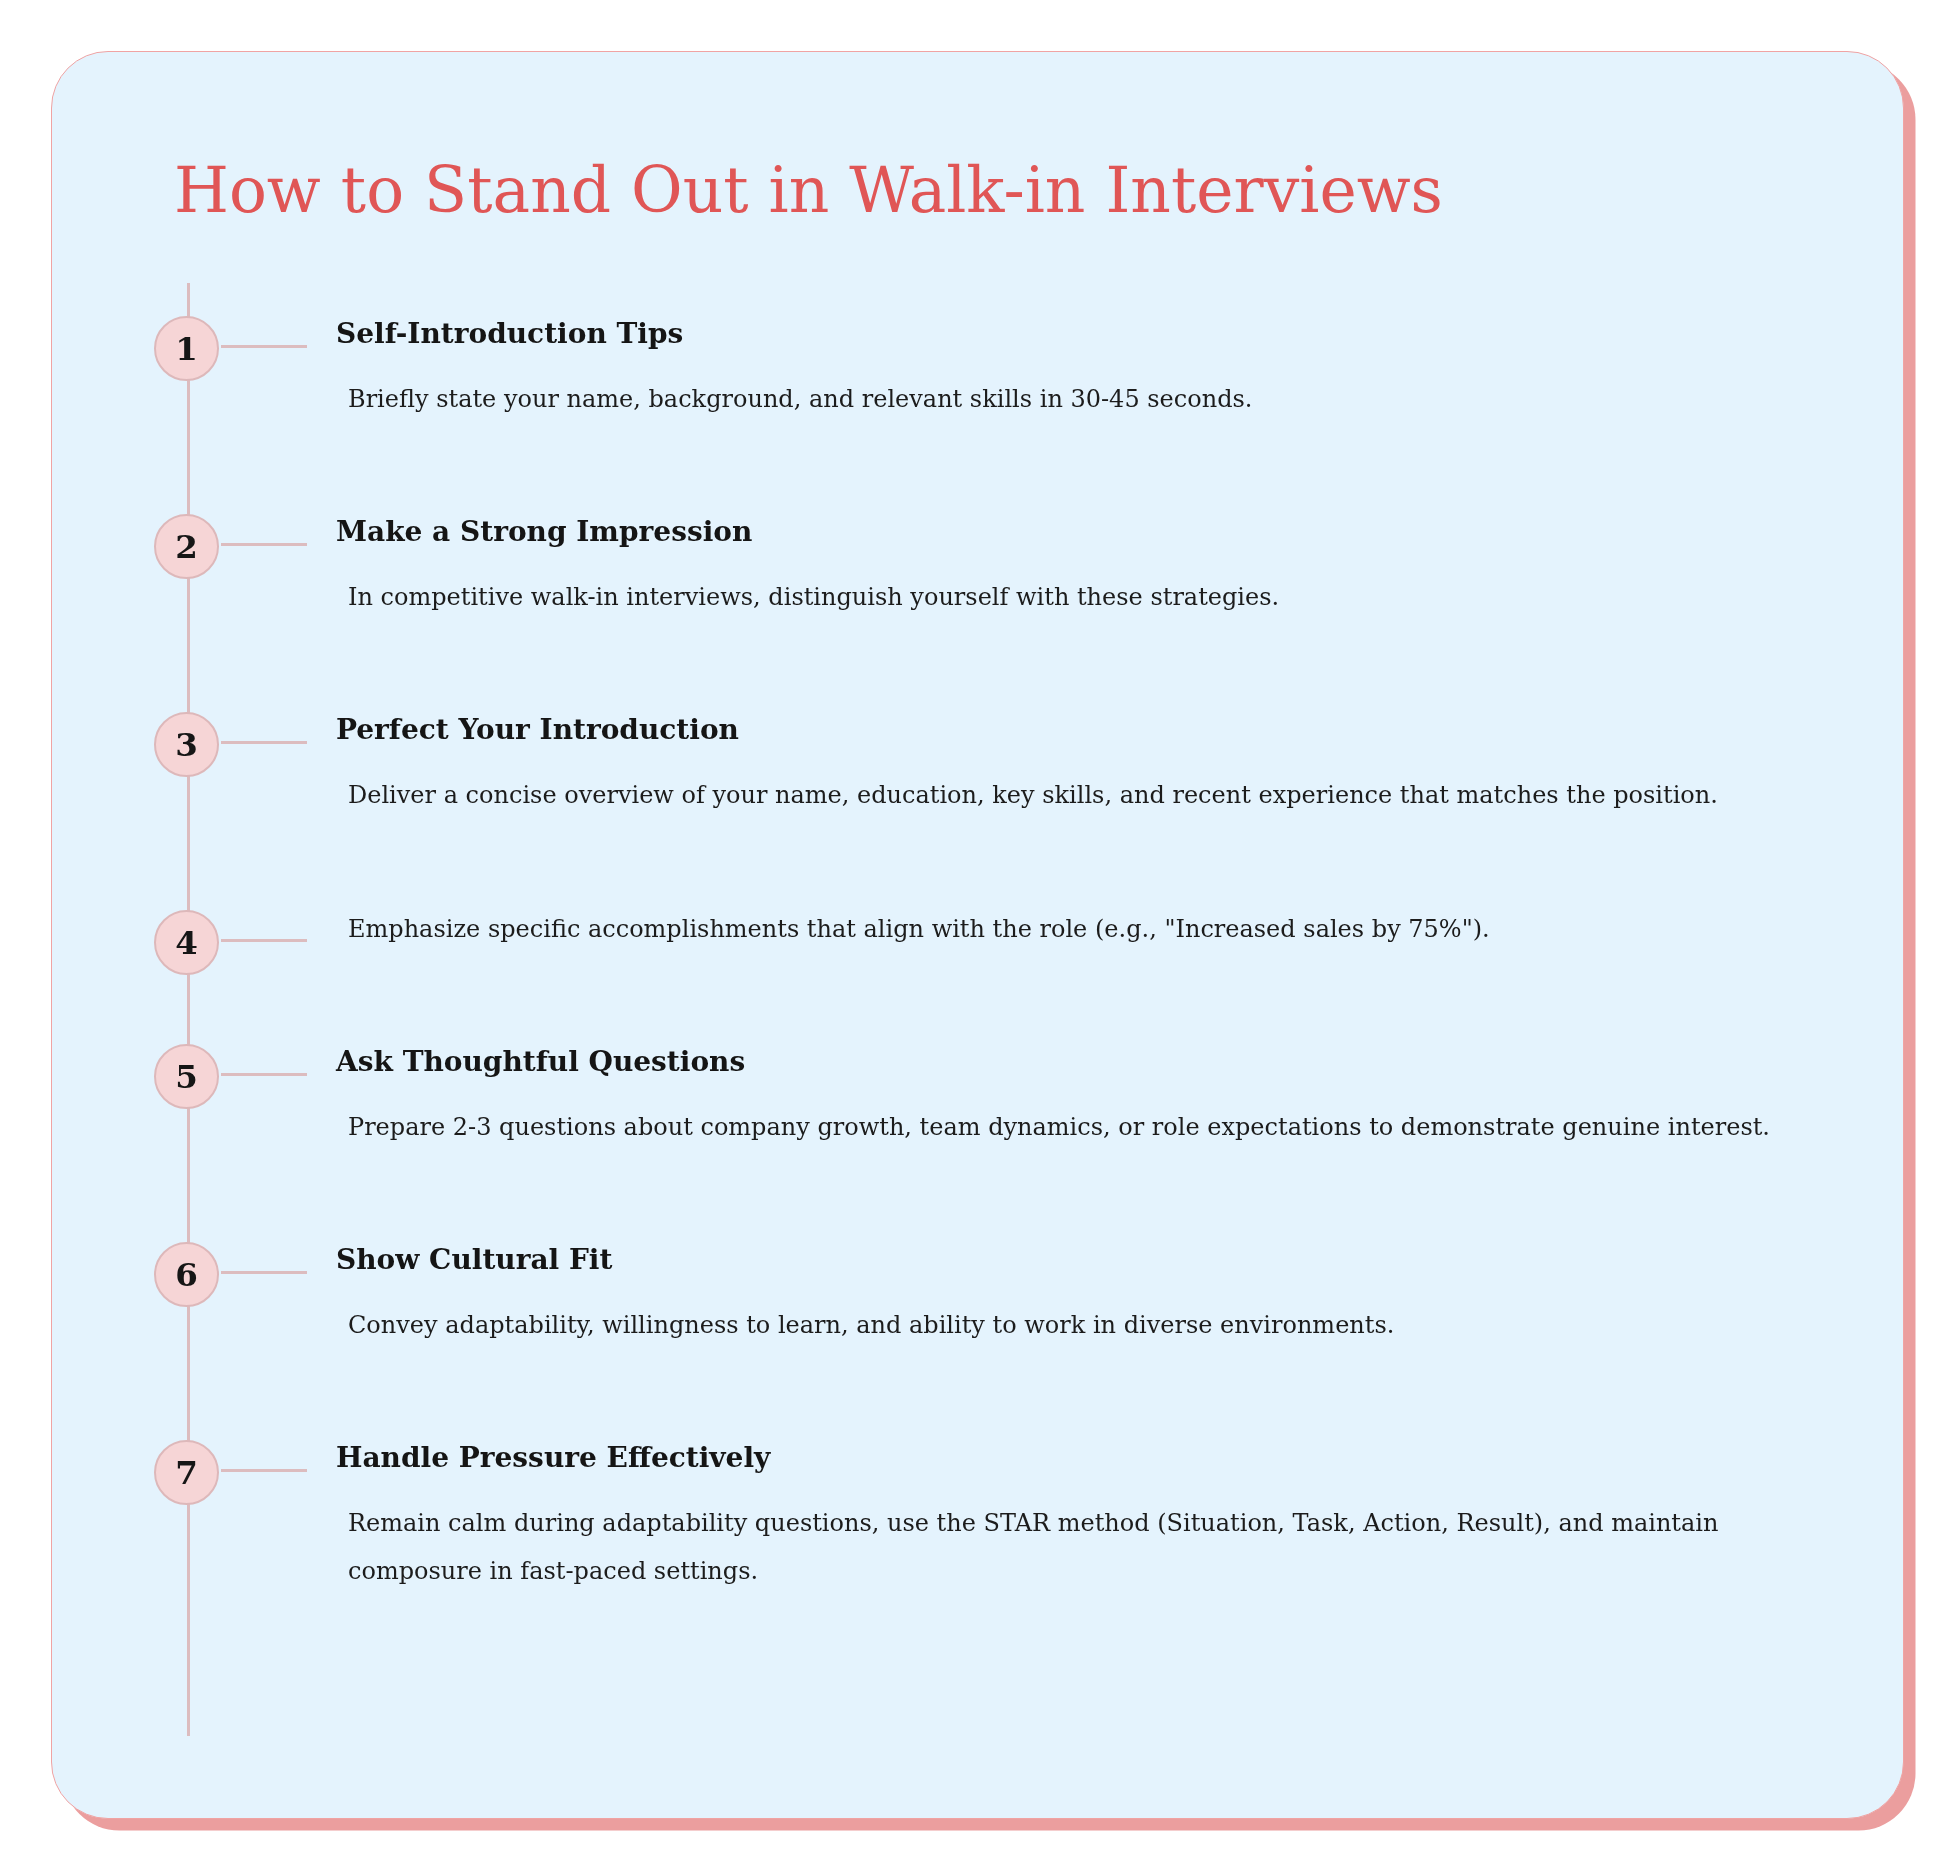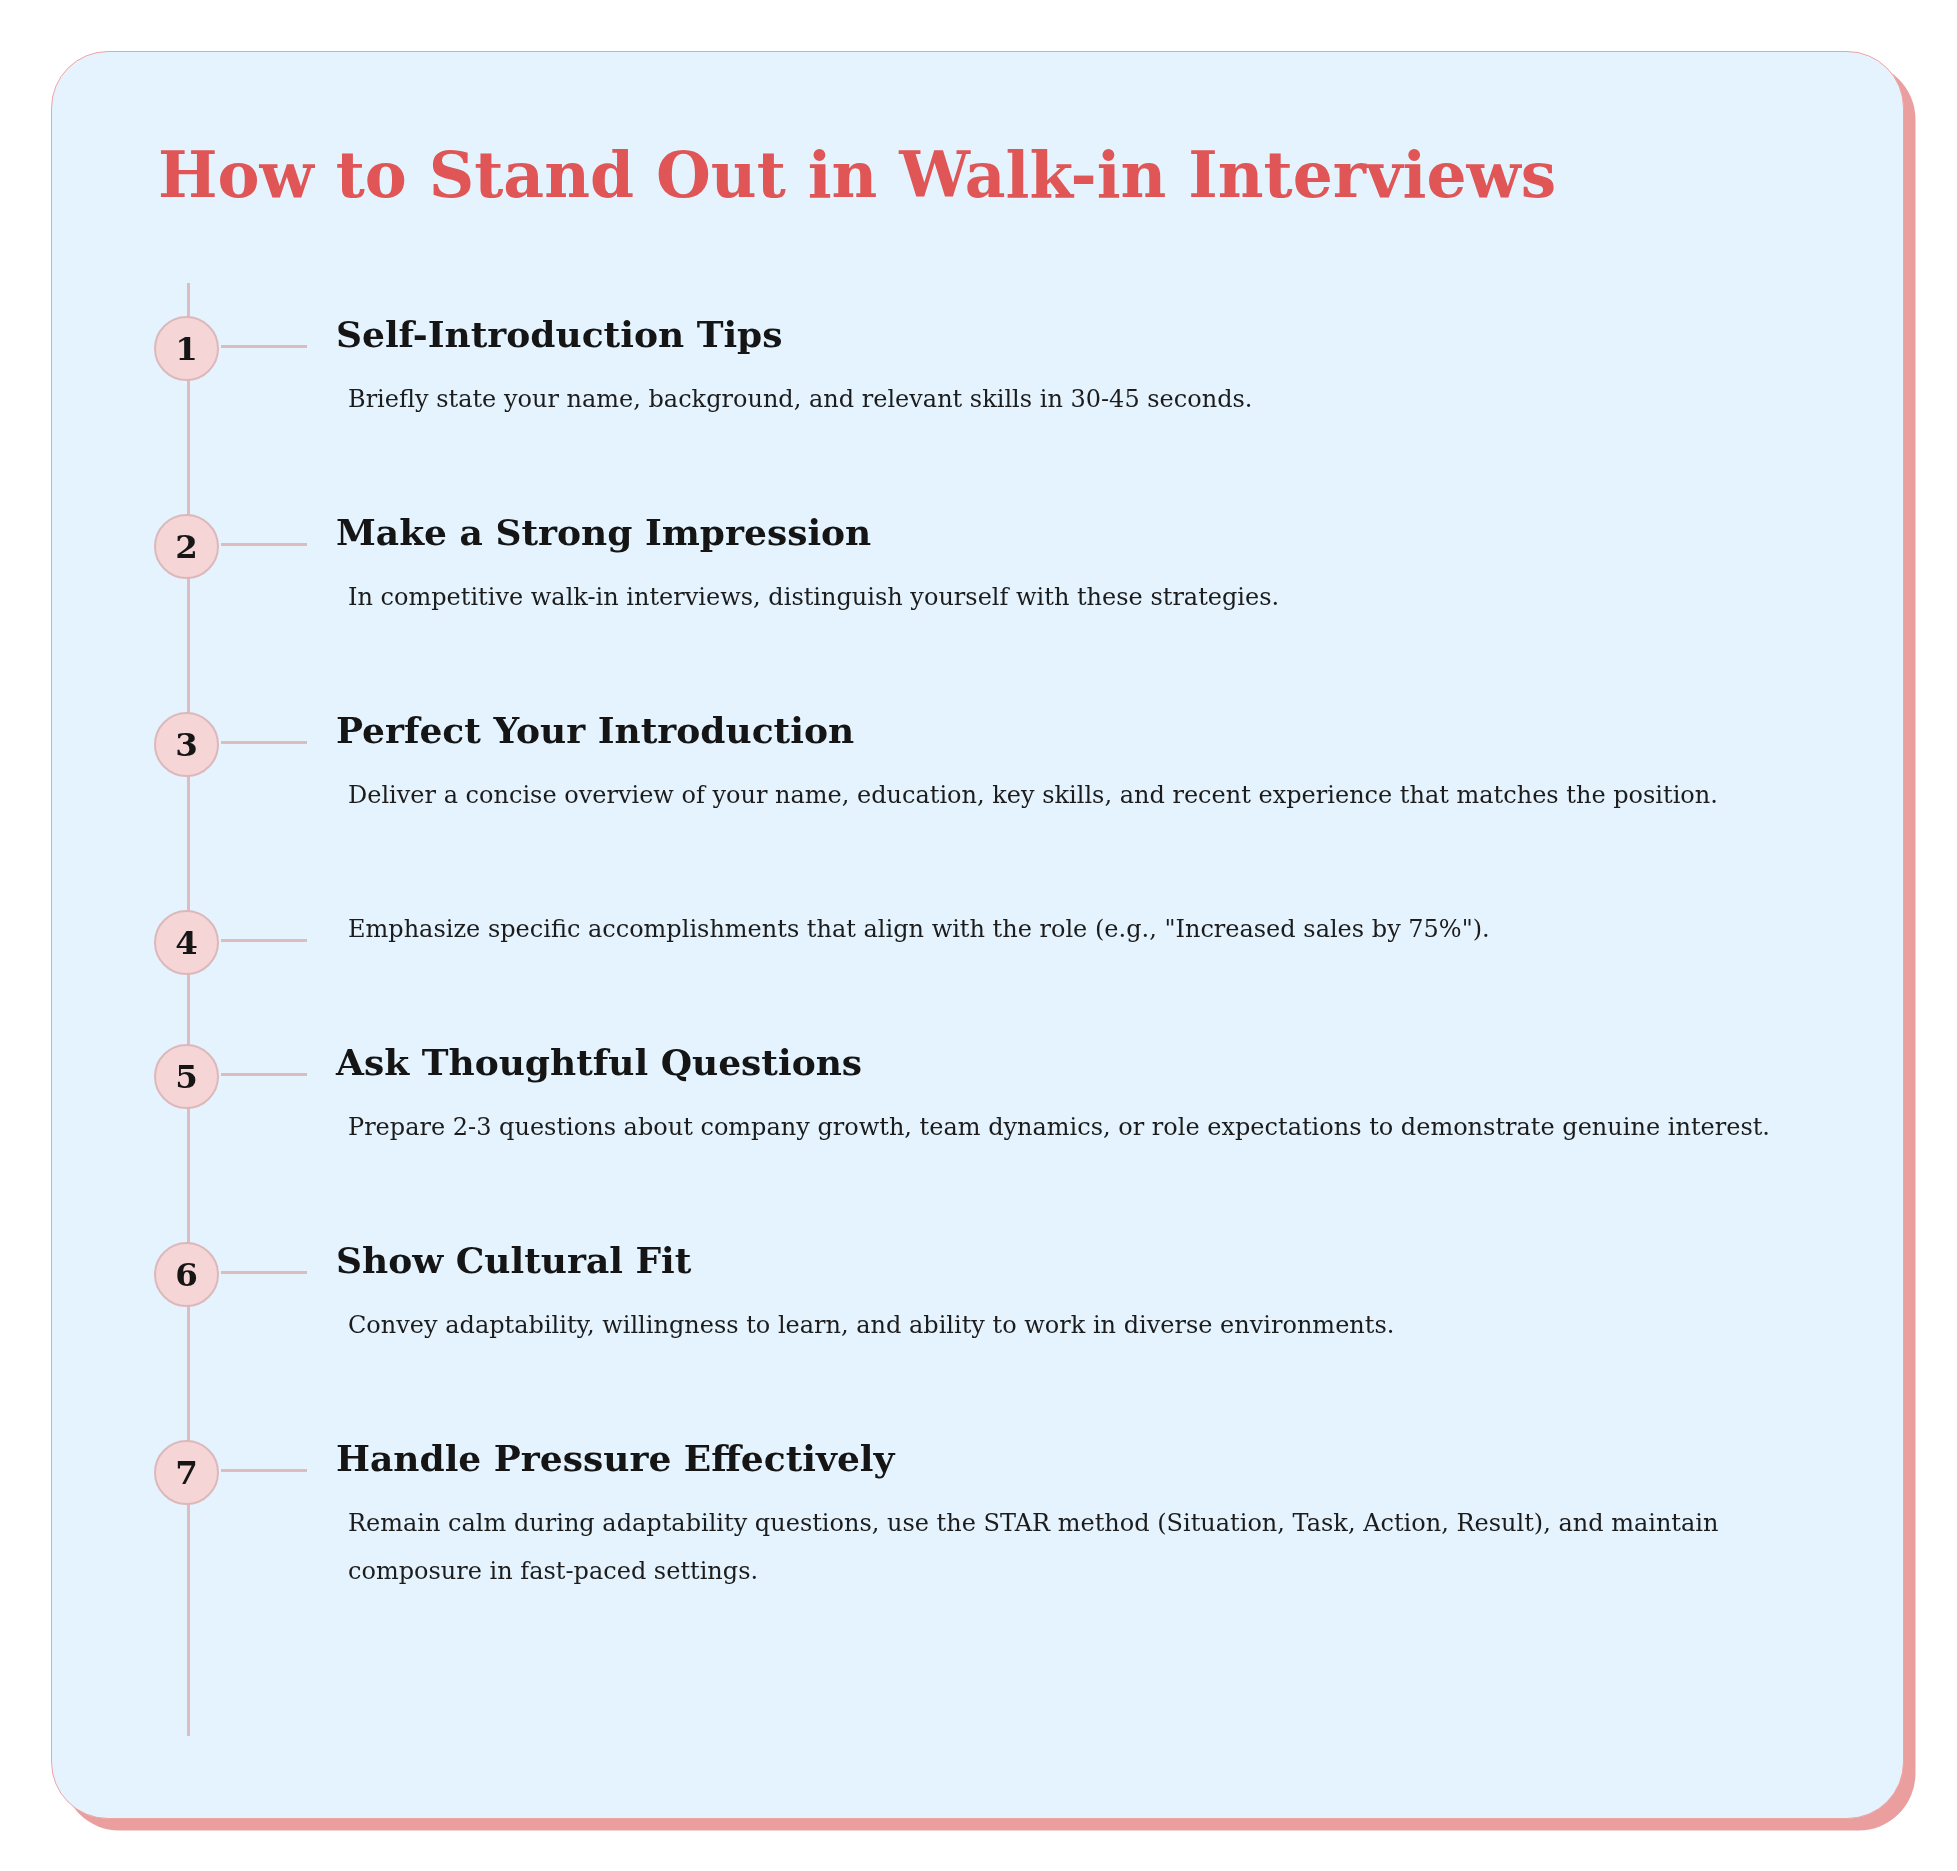--- a/index.html
+++ b/index.html
@@ -23,23 +23,23 @@
     box-sizing: border-box;
     background: #e4f3fd;
     border: 1.9px solid #f0a3a3;
     border-radius: 57px;
     box-shadow: 11.5px 11.5px 0 #eb9e9e;
   }
   .title {
     position: absolute;
     left: 106px;
     top: 80px;
-    margin: 0;
+    margin: 16px;
     font-family: "DejaVu Serif", "Liberation Serif", serif;
-    font-weight: bold;
+    font-weight: normal;
     font-size: 63px;
     line-height: 86px;
     color: #e05656;
     letter-spacing: 0px;
     white-space: nowrap;
   }
   .timeline-line {
     position: absolute;
     left: 135px;
     top: 231px;
@@ -84,21 +84,21 @@
     left: 169px;
     top: 34px;
     width: 86px;
     height: 2.9px;
     background: #dcbcbf;
   }
   .step-heading {
     margin: 0;
     font-family: "DejaVu Serif", "Liberation Serif", serif;
     font-weight: bold;
-    font-size: 36px;
+    font-size: 28px;
     line-height: 46px;
     color: #151515;
     white-space: nowrap;
   }
   .step-desc {
     margin: 18px 0 0 12px;
     font-family: "DejaVu Serif", "Liberation Serif", serif;
     font-size: 24px;
     line-height: 48px;
     color: #1c1c1c;

